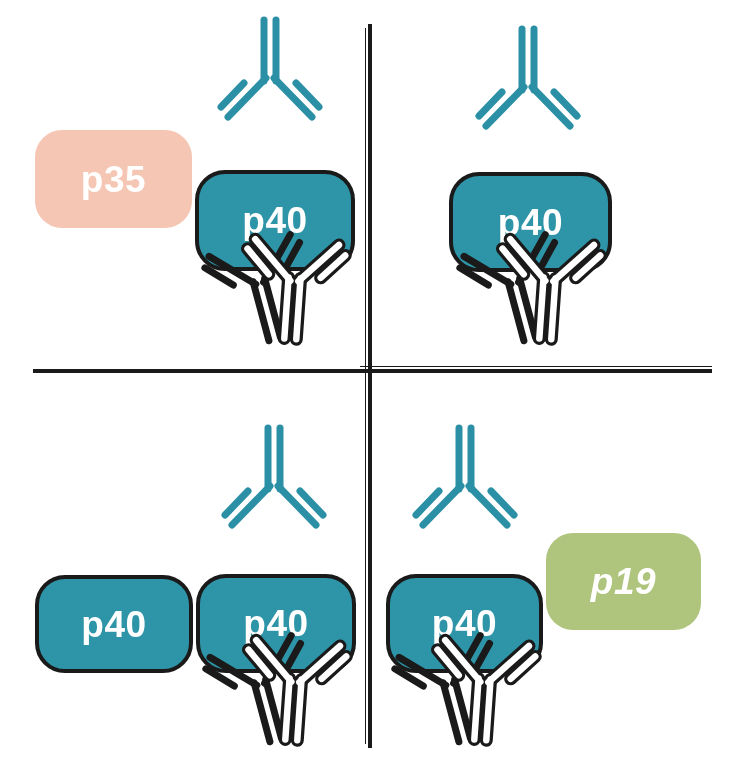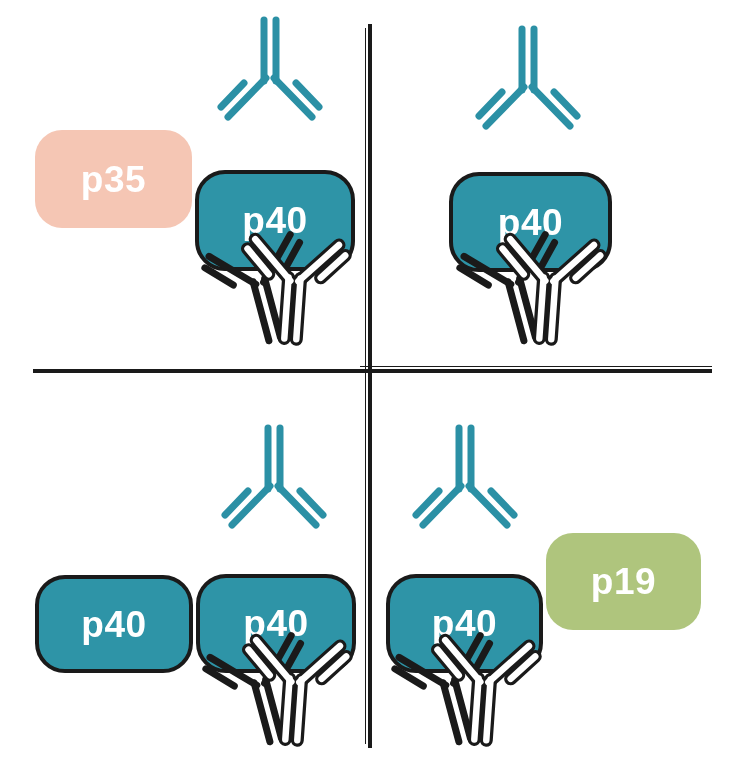--- a/index.html
+++ b/index.html
@@ -125,21 +125,21 @@
     </svg>
   </div>
 
   <div>
     <svg class="ab" style="left:415px; top:421px;" width="100" height="110" viewBox="0 0 100 110">
       <use href="#ab-down" class="ab-stroke-teal"></use>
     </svg>
     <div class="subunit fill-teal bordered" style="left:386px; top:532px; width:157px; height:99px;">
       <span class="lbl">p40</span>
     </div>
-    <div class="subunit fill-green" style="left:546px; top:533px; width:155px; height:97px;">
+    <div class="subunit fill-green" style="left:546px; top:533px; width:155px; height:97px;font-style:italic;">
       <span class="lbl">p19</span>
     </div>
     <svg class="ab" style="left:390px; top:625px;" width="150" height="130" viewBox="0 0 150 130">
       <g transform="translate(11,4) rotate(-15,50,60)">
         <use href="#ab-up" class="ab-stroke-black"></use>
       </g>
       <g transform="translate(44,2) rotate(4,50,60)">
         <use href="#ab-up" class="ab-outline"></use>
         <use href="#ab-up" class="ab-fill-white"></use>
       </g>

